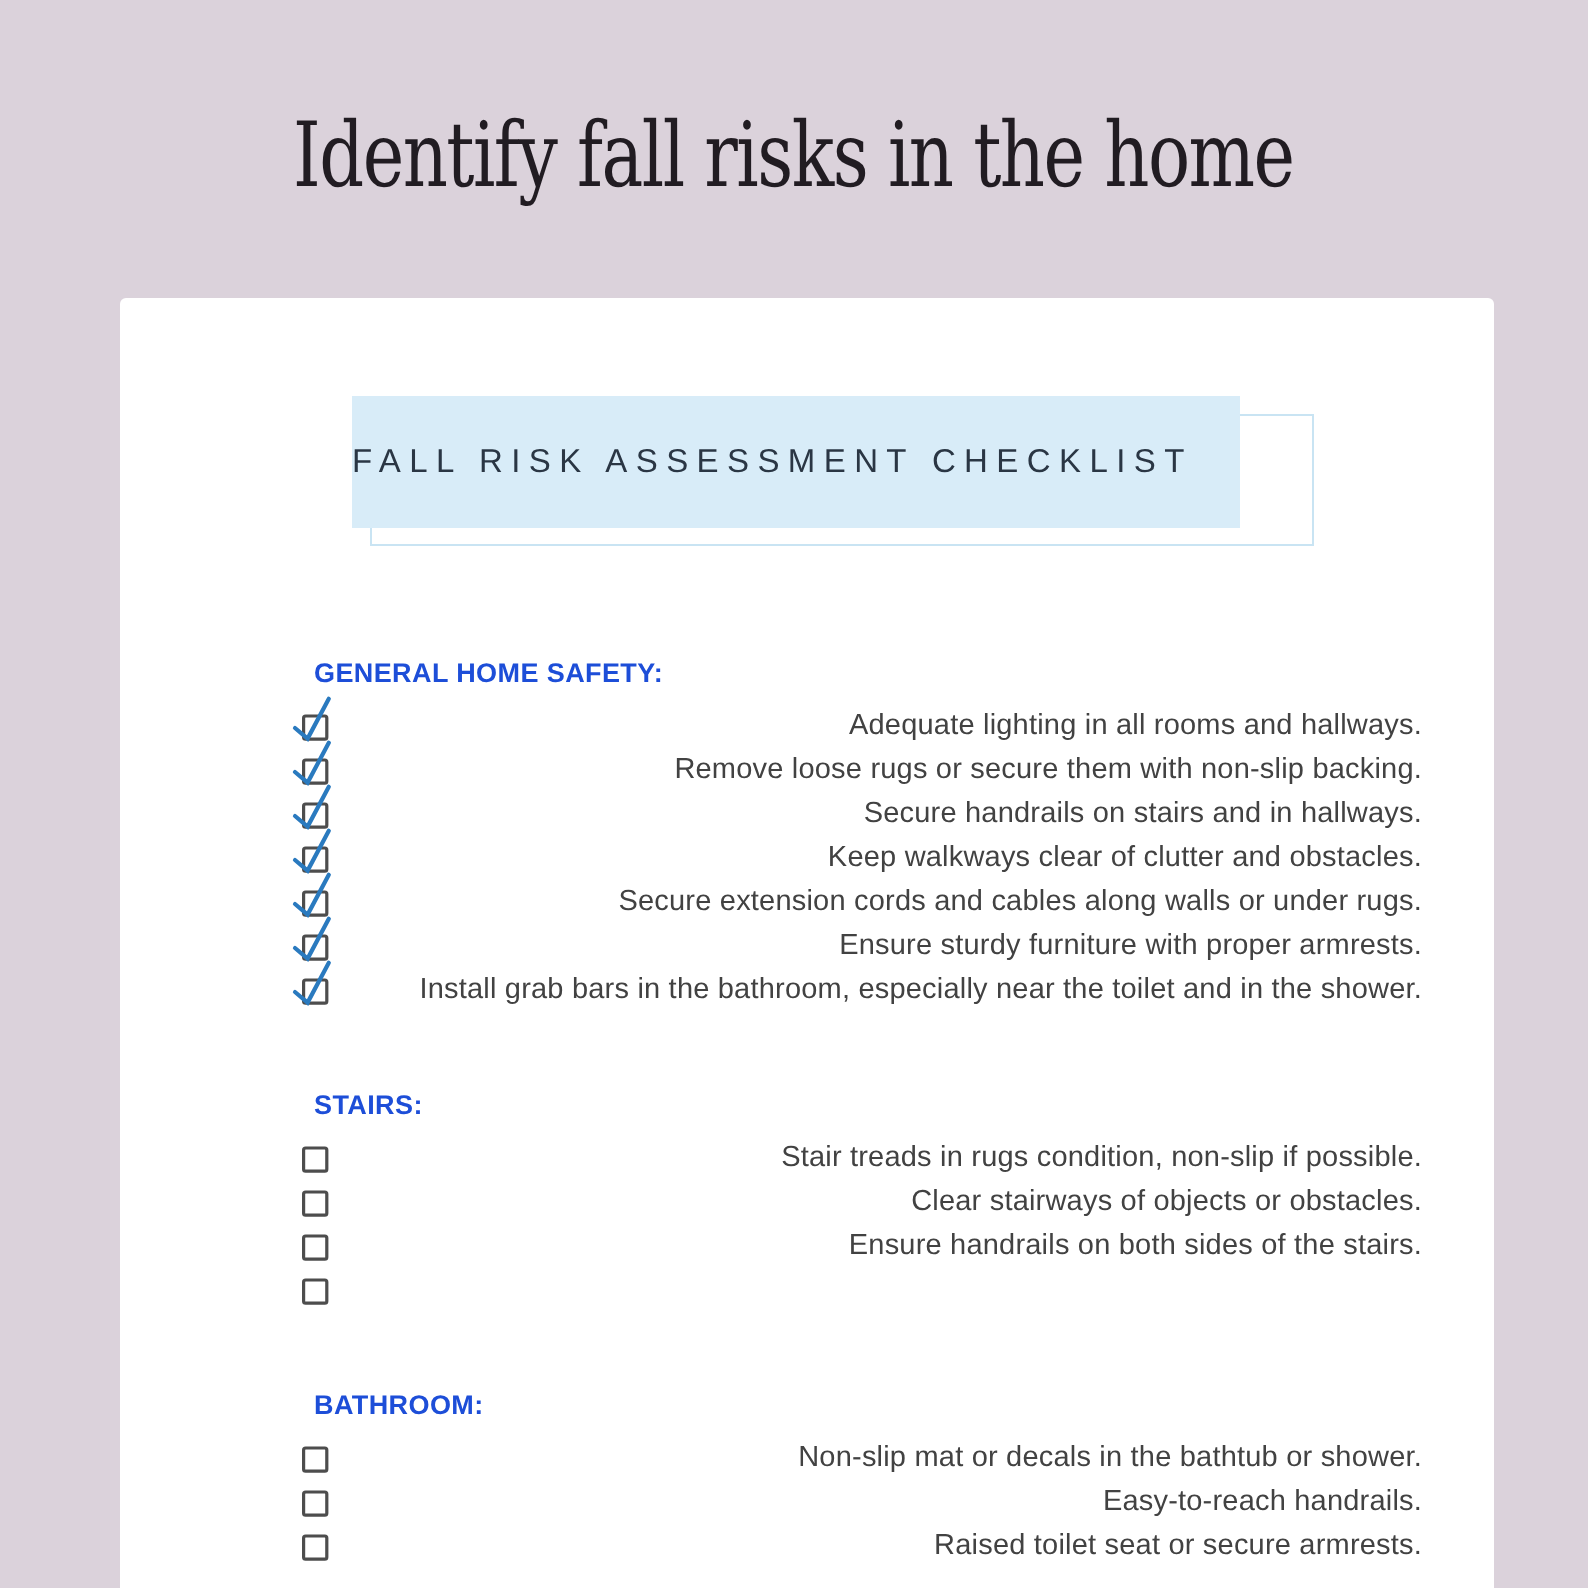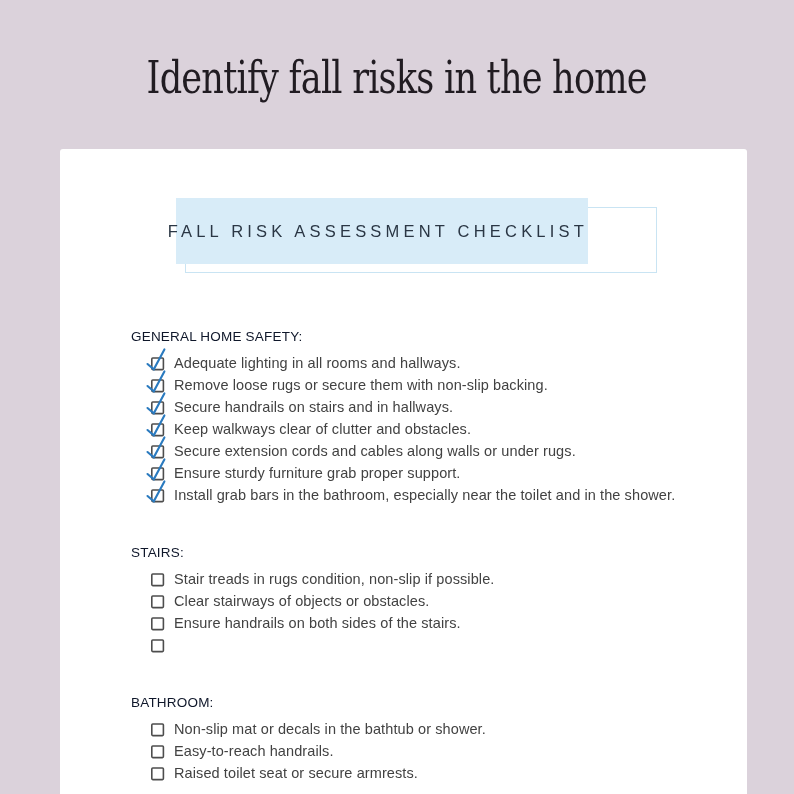--- a/index.html
+++ b/index.html
@@ -46,53 +46,55 @@
   .banner-outline {
     position: absolute;
     left: 9px; top: 9px;
     width: 472px; height: 66px;
     background: #ffffff;
     border: 1px solid #c9e4f3;
   }
   .banner-fill {
     position: absolute;
     left: 0; top: 0;
-    width: 412px; height: 66px;
+    width: 444px; height: 66px;
     background: #d8ecf8;
     display: flex;
     align-items: center;
-    justify-content: flex-end;
+    justify-content: flex-start;
   }
   .banner-fill span {
     font-size: 16.5px;
     font-weight: 500;
     letter-spacing: 4.2px;
     color: #2a3644;
     white-space: nowrap;
   }
   .content {
     position: absolute;
     left: 71px; top: 181px;
     width: 580px;
   }
   section + section { margin-top: 40px; }
   .content h2 {
     font-size: 13.5px;
-    font-weight: 400;
+    font-weight: 700;
     line-height: 14px;
-    color: #0f172a;
+    color: #1d4ed8;
     margin-bottom: 8px;
     letter-spacing: 0.2px;
+    margin-left: 26px;
   }
   ul { list-style: none; }
   .row {
     display: flex;
     align-items: center;
     height: 22px;
     padding-left: 16px;
+    justify-content: space-between;
   }
   .cb {
     width: 22px; height: 22px;
     margin-right: 5px;
     flex: 0 0 auto;
     display: inline-block;
   }
   .cb svg { overflow: visible; display: block; }
   .lbl {
     font-size: 14.5px;
@@ -169,21 +171,21 @@
               </span>
               <span class="lbl">Secure extension cords and cables along walls or under rugs.</span>
             </li>
             <li class="row">
               <span class="cb">
                 <svg width="22" height="22" viewBox="0 0 22 22">
                   <rect x="4.8" y="6" width="11.6" height="11.6" rx="1" fill="none" stroke="#4D4D4D" stroke-width="1.6"></rect>
                   <polyline points="0.5,12 6.8,17.3 17.4,-2.6" fill="none" stroke="#2A7ABF" stroke-width="2.1" stroke-linecap="round" stroke-linejoin="miter"></polyline>
                 </svg>
               </span>
-              <span class="lbl">Ensure sturdy furniture grab proper support.</span>
+              <span class="lbl">Ensure sturdy furniture with proper armrests.</span>
             </li>
             <li class="row">
               <span class="cb">
                 <svg width="22" height="22" viewBox="0 0 22 22">
                   <rect x="4.8" y="6" width="11.6" height="11.6" rx="1" fill="none" stroke="#4D4D4D" stroke-width="1.6"></rect>
                   <polyline points="0.5,12 6.8,17.3 17.4,-2.6" fill="none" stroke="#2A7ABF" stroke-width="2.1" stroke-linecap="round" stroke-linejoin="miter"></polyline>
                 </svg>
               </span>
               <span class="lbl">Install grab bars in the bathroom, especially near the toilet and in the shower.</span>
             </li>

